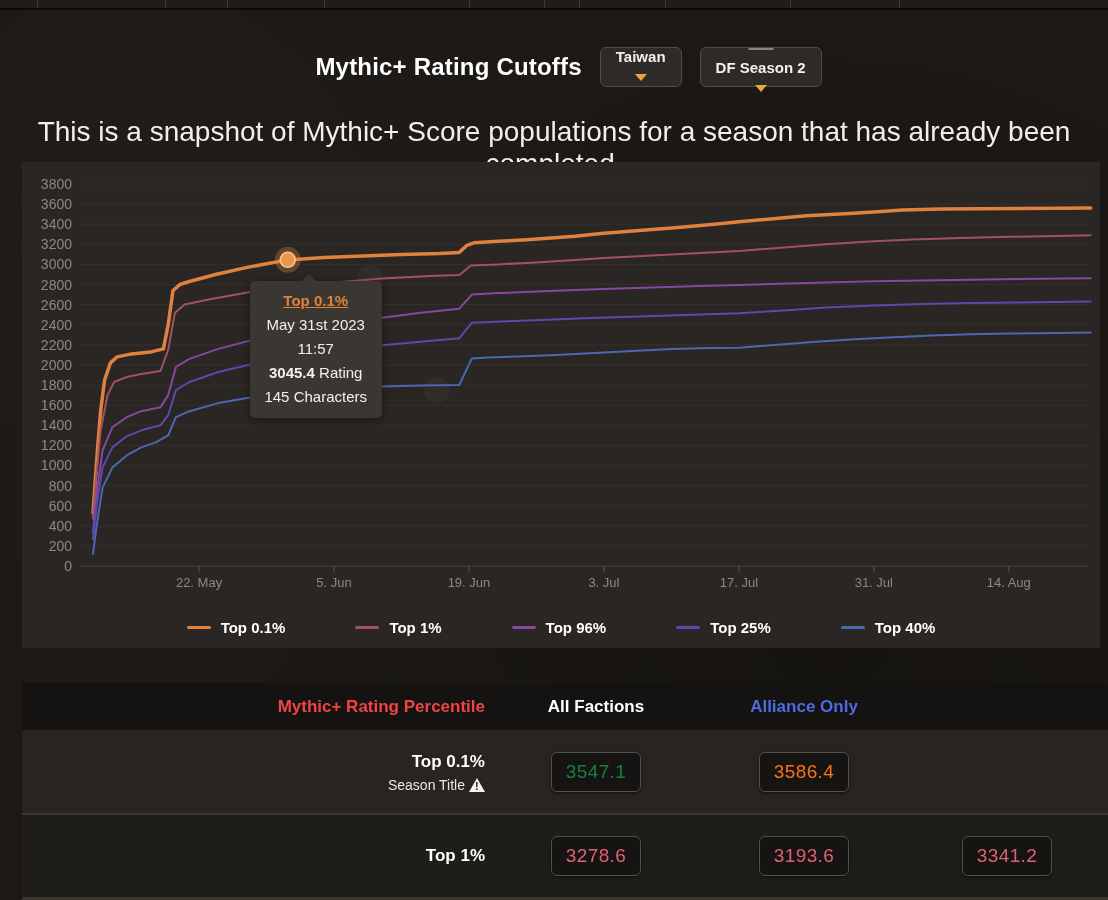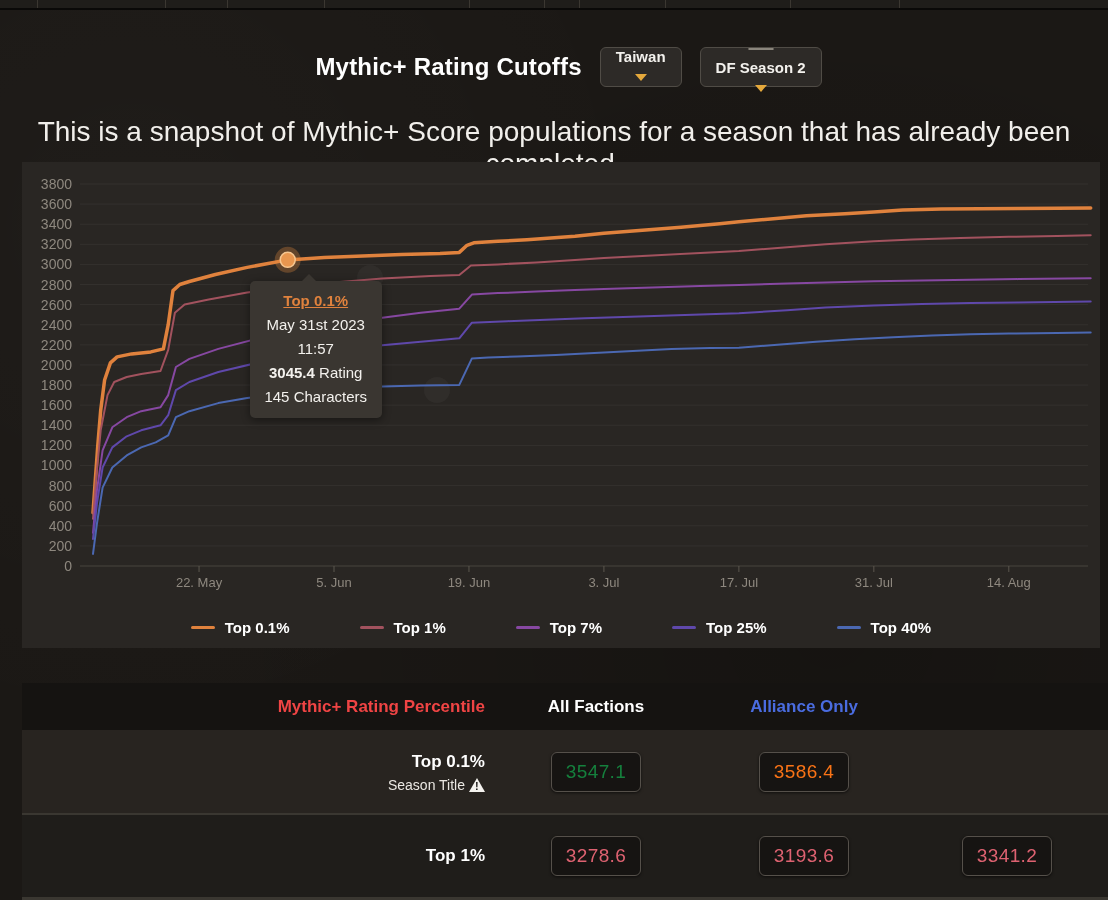--- a/index.html
+++ b/index.html
@@ -190,21 +190,21 @@
         <div class="legend-item">
           <span class="legend-dash" style="background: rgb(224, 130, 61);"></span>
           <span class="legend-label">Top 0.1%</span>
         </div>
         <div class="legend-item">
           <span class="legend-dash" style="background: rgb(162, 82, 94);"></span>
           <span class="legend-label">Top 1%</span>
         </div>
         <div class="legend-item">
           <span class="legend-dash" style="background: rgb(135, 72, 162);"></span>
-          <span class="legend-label">Top 7%</span>
+          <span class="legend-label">Top 96%</span>
         </div>
         <div class="legend-item">
           <span class="legend-dash" style="background: rgb(95, 72, 171);"></span>
           <span class="legend-label">Top 25%</span>
         </div>
         <div class="legend-item">
           <span class="legend-dash" style="background: rgb(75, 104, 178);"></span>
           <span class="legend-label">Top 40%</span>
         </div>
       </div>

